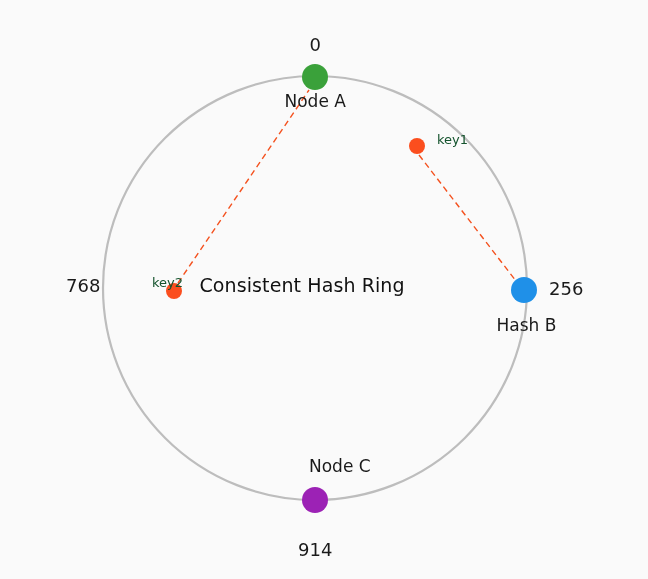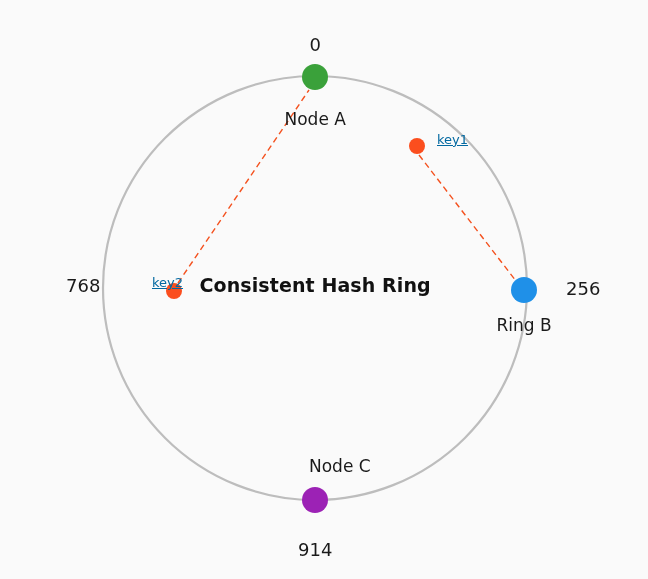--- a/index.html
+++ b/index.html
@@ -23,43 +23,42 @@
   #ring-svg {
     position: absolute;
     left: 0;
     top: 0;
     width: 648px;
     height: 579px;
   }
   .ring-title {
     position: absolute;
     font-size: 19px;
-    font-weight: bold;
+    font-weight: normal;
     color: #111111;
     white-space: nowrap;
     letter-spacing: 0.1px;
   }
   .pos-label {
     position: absolute;
     font-size: 18px;
     color: #1a1a1a;
     white-space: nowrap;
   }
   .node-label {
     position: absolute;
     font-size: 17px;
     color: #1a1a1a;
     white-space: nowrap;
   }
   .key-label {
     position: absolute;
     font-size: 13px;
-    color: #0369a1;
+    color: #14532d;
     white-space: nowrap;
-    text-decoration: underline;
   }
 </style>
 </head>
 <body>
 
 <div id="stage">
 
   <svg id="ring-svg" viewBox="0 0 648 579">
 
     <circle id="ring-circle" fill="none" cx="315" cy="288" r="212" stroke="#bdbdbd" stroke-width="2.2"></circle>
@@ -78,27 +77,27 @@
     <g id="keys-group">
         <circle cx="417" cy="146" r="8" fill="#fb4e1e"></circle>
         <circle cx="174" cy="291" r="8" fill="#fb4e1e"></circle>
       </g>
   </svg>
 
   <div class="ring-title" id="ring-title" style="left: 199.5px; top: 274px;">Consistent Hash Ring</div>
 
   <div id="tick-layer">
       <div class="pos-label" style="left: 309.5px; top: 33.5px; visibility: visible;">0</div>
-      <div class="pos-label" style="left: 549px; top: 277.5px; visibility: visible; margin-left: 17px;">256</div>
+      <div class="pos-label" style="left: 549px; top: 277.5px; visibility: visible;">256</div>
       <div class="pos-label" style="left: 298px; top: 538.5px; visibility: visible;">914</div>
       <div class="pos-label" style="left: 66px; top: 274.5px; visibility: visible;">768</div>
     </div>
   <div id="node-label-layer">
-      <div class="node-label" style="left: 284.5px; top: 109px; visibility: visible;">Node A</div>
-      <div class="node-label" style="left: 496.5px; top: 315px; visibility: visible;">Ring B</div>
+      <div class="node-label" style="left: 284.5px; top: 91px; visibility: visible;">Node A</div>
+      <div class="node-label" style="left: 496.5px; top: 315px; visibility: visible;">Hash B</div>
       <div class="node-label" style="left: 285px; top: 456px; visibility: visible; margin-left: 24px;">Node C</div>
     </div>
   <div id="key-label-layer">
       <div class="key-label" style="left: 437px; top: 131.5px; visibility: visible;">key1</div>
       <div class="key-label" style="left: 152px; top: 275px; visibility: visible;">key2</div>
     </div>
 
 </div>
 
 </body></html>

